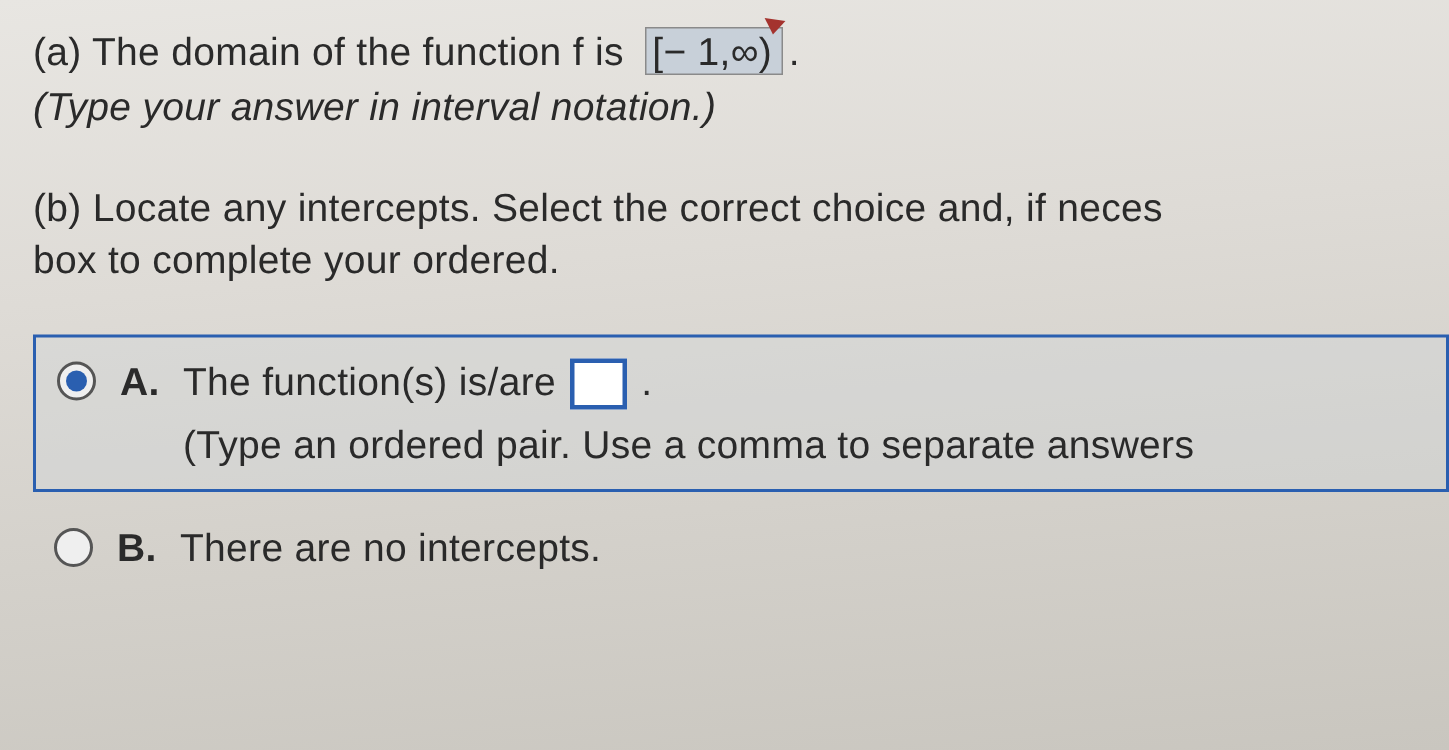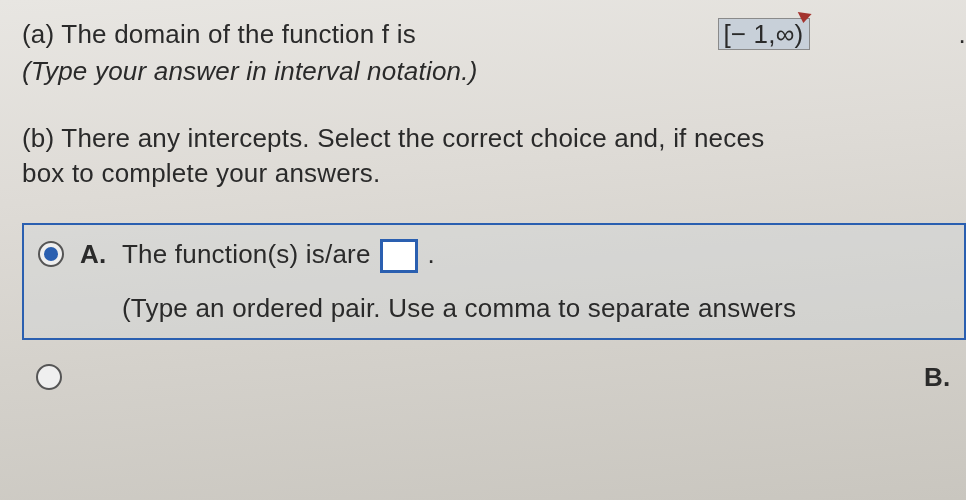--- a/index.html
+++ b/index.html
@@ -1,15 +1,15 @@
 <!DOCTYPE html>
 <html><head>
 <meta charset="utf-8">
 <style>
-  * { box-sizing: border-box; margin: 0; padding: 0; justify-content: space-between; }
+  * { box-sizing: border-box; margin: 0; padding: 0; }
   html, body { width: 966px; height: 500px; overflow: hidden; }
   body {
     font-family: Arial, Helvetica, sans-serif;
     background: linear-gradient(175deg, #e8e6e2 0%, #dedbd6 35%, #d4d1cb 65%, #c9c6bf 100%);
     color: #2a2a2a;
     padding: 18px 0 0 22px;
     font-size: 26px;
     letter-spacing: 0.2px;
   }
   .line { margin-bottom: 6px; }
@@ -71,41 +71,41 @@
   }
   .choice-body { flex: 1; }
   .intercept-input {
     display: inline-block;
     width: 38px; height: 34px;
     border: 3px solid #2a5fb0;
     background: #fff;
     vertical-align: middle;
     margin: 0 2px;
   }
-  .sub-hint { margin-top: 20px; white-space: nowrap; }
+  .sub-hint { margin-top: 8px; white-space: nowrap; }
   .choice-b { margin-top: 22px; padding-left: 14px; }
   .nowrap { white-space: nowrap; }
 </style>
 </head>
 <body>
 
 <div class="line part-a">
   <span>(a) The domain of the function f is</span>
   <span style="width:10px"></span>
   <span class="answer-box">
     <span>[− 1,∞)</span>
   </span>
   <span>.</span>
 </div>
 
 <div class="line hint">(Type your answer in interval notation.)</div>
 
 <div class="part-b">
-  <div class="nowrap">(b) There any intercepts. Select the correct choice and, if neces</div>
-  <div>box to complete your answers.</div>
+  <div class="nowrap">(b) Locate any intercepts. Select the correct choice and, if neces</div>
+  <div>box to complete your ordered.</div>
 </div>
 
 <div class="choices-wrap">
 
   <div class="choice-a-box">
     <div class="choice-row">
       <div class="radio selected"></div>
       <div class="choice-label">A.</div>
       <div class="choice-body">
         <div>
@@ -114,15 +114,16 @@
           <span>.</span>
         </div>
         <div class="sub-hint">(Type an ordered pair. Use a comma to separate answers</div>
       </div>
     </div>
   </div>
 
   <div class="choice-row choice-b">
     <div class="radio"></div>
     <div class="choice-label">B.</div>
+    <div class="choice-body">There are no intercepts.</div>
   </div>
 
 </div>
 
 </body></html>

